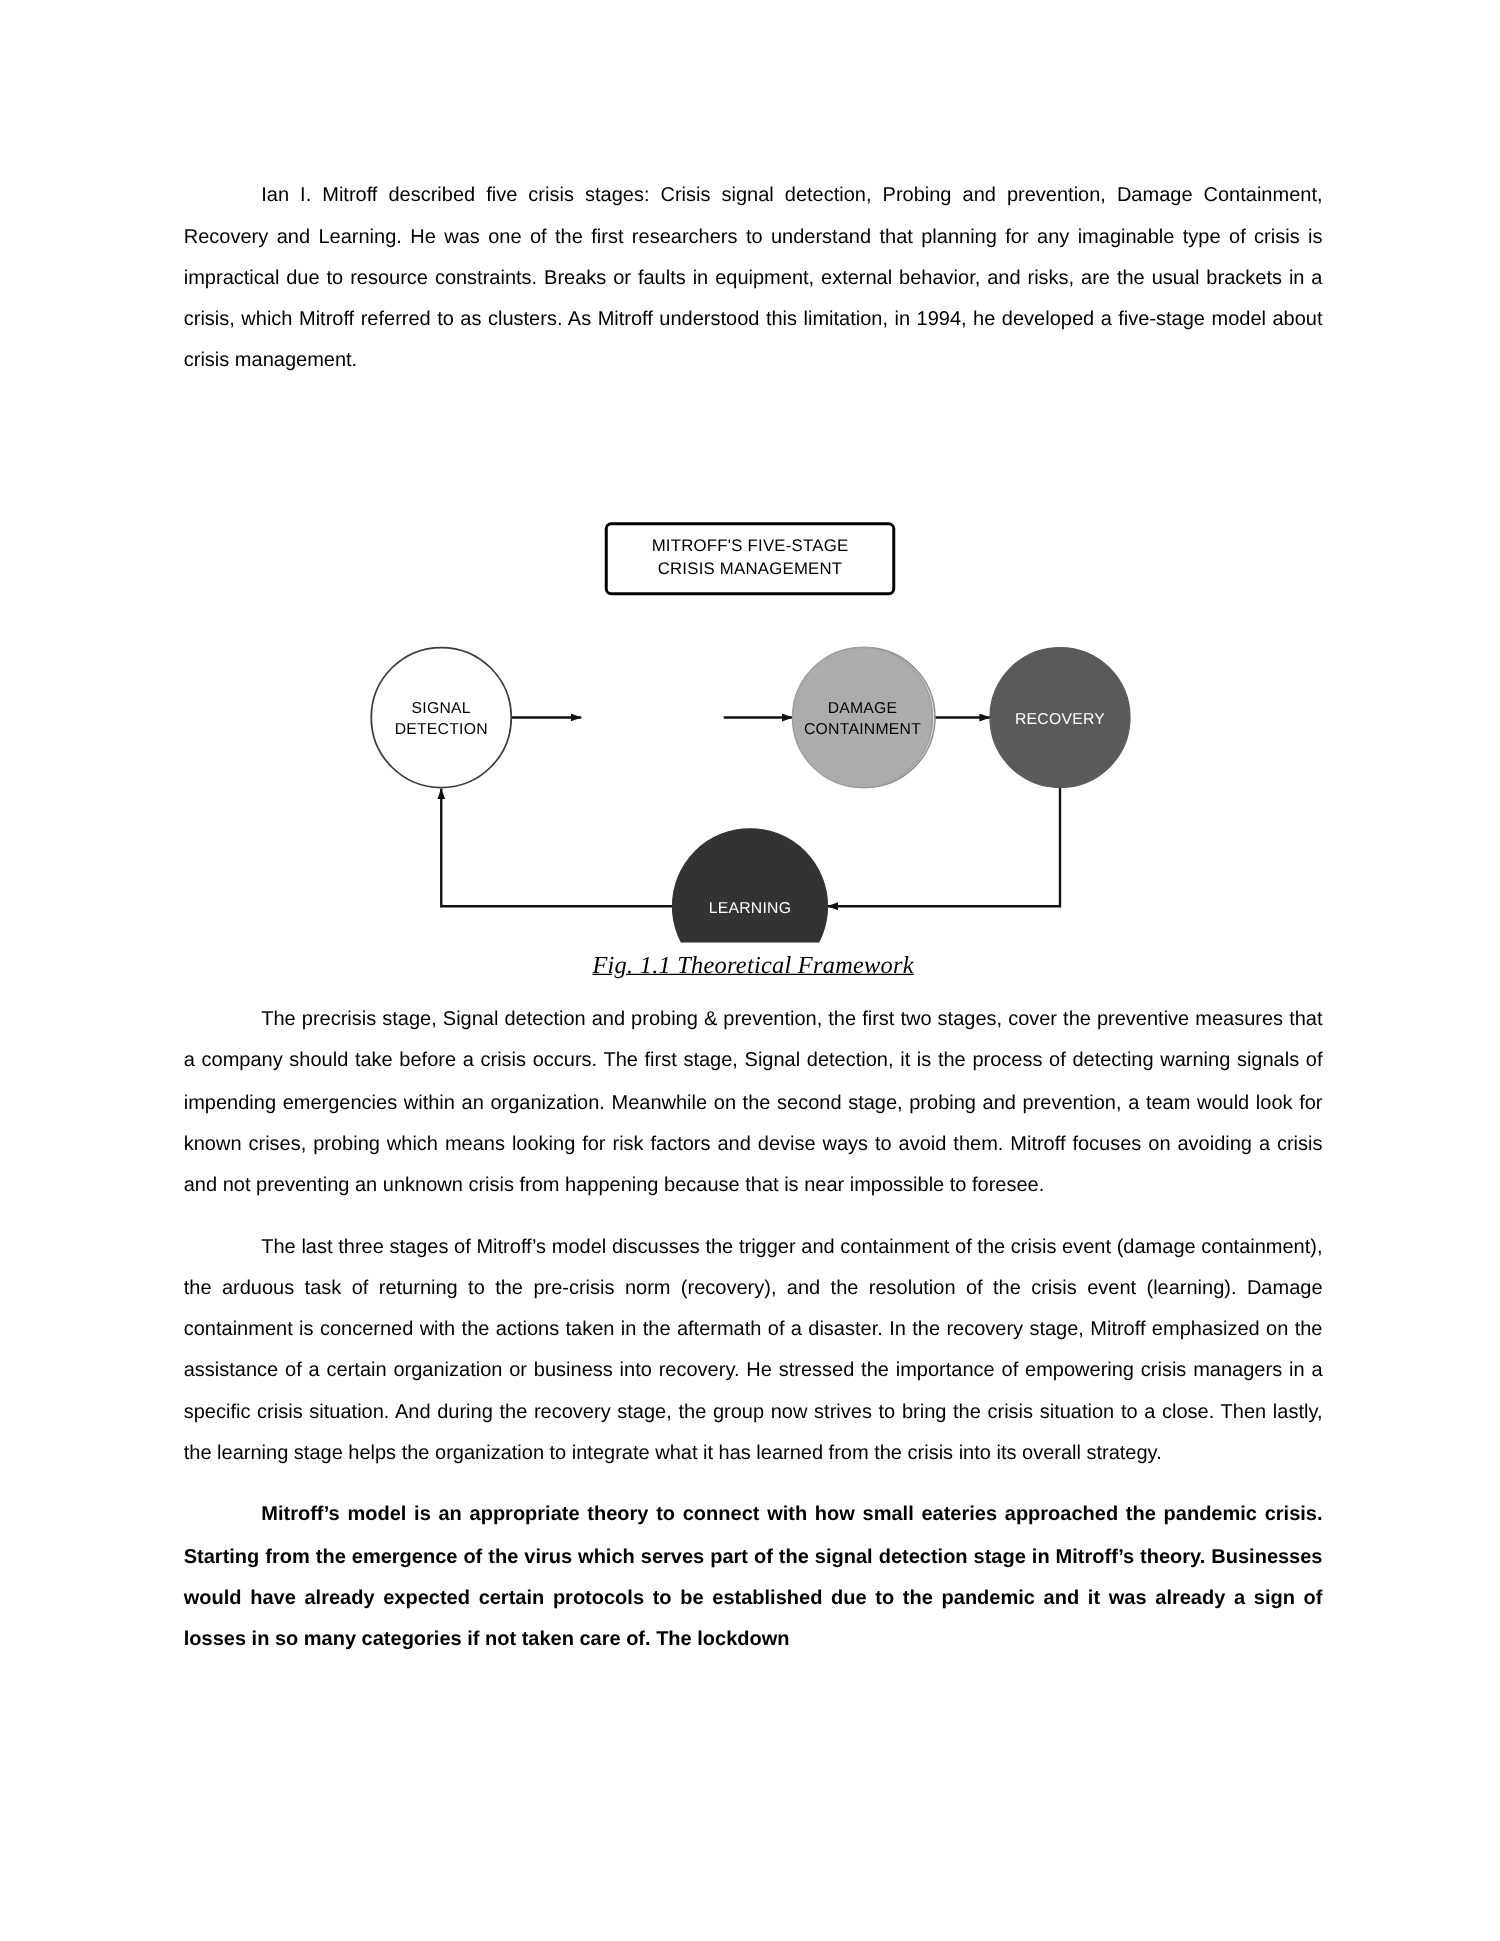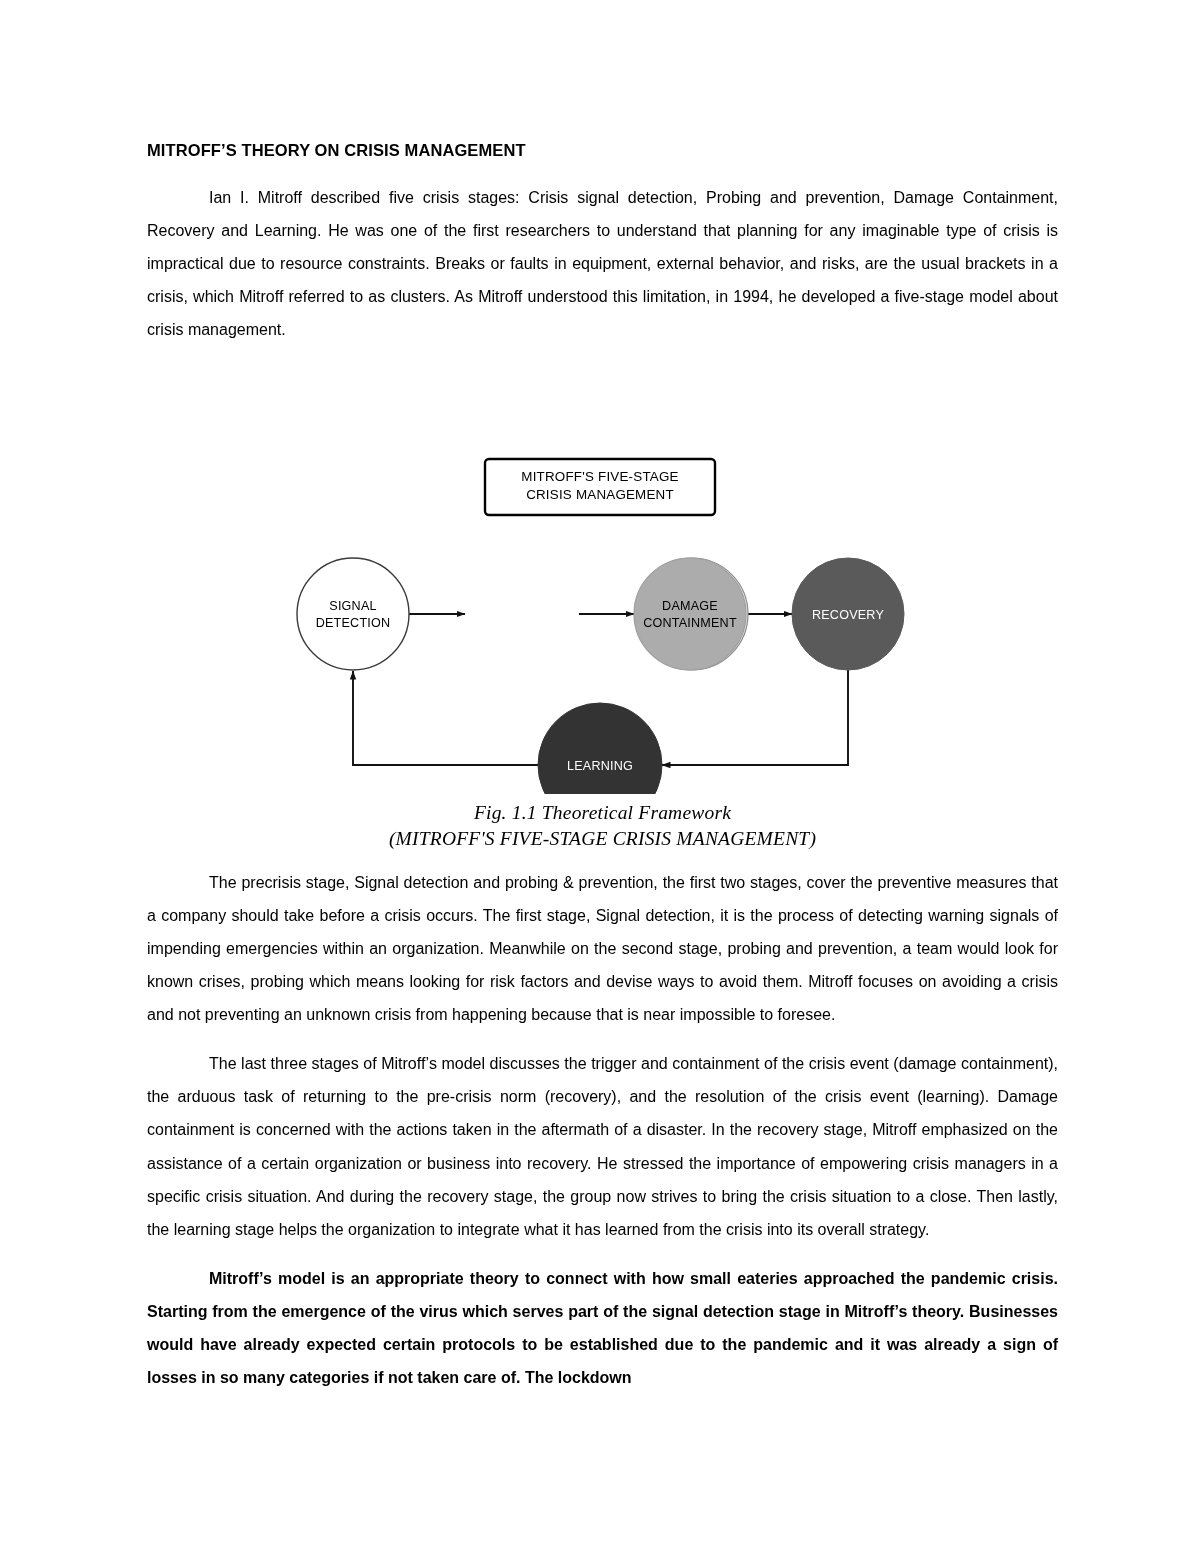--- a/index.html
+++ b/index.html
@@ -69,40 +69,39 @@
 
   .fig-caption {
     font-family: "Liberation Serif", serif;
     font-style: italic;
     font-size: 19.5px;
     line-height: 1.32;
     text-align: center;
     margin: 0 0 14px 0;
     letter-spacing: 0.2px;
   }
-  .fig-caption .cap-line { display: block; }
+  .fig-caption .cap-line { display: block; text-decoration: underline; }
 
   .node-label {
     font-family: "Liberation Sans", sans-serif;
     font-size: 12.6px;
     letter-spacing: 0.2px;
   }
   .box-label {
     font-family: "Liberation Sans", sans-serif;
     font-size: 13.4px;
     letter-spacing: 0.2px;
   }
 </style>
 </head>
 <body>
 
 <div class="page">
   <div class="content">
 
-    <h1 class="doc-heading">MITROFF’S THEORY ON CRISIS MANAGEMENT</h1>
 
     <p class="para">Ian I. Mitroff described five crisis stages: Crisis signal detection, Probing and prevention, Damage Containment, Recovery and Learning. He was one of the first researchers to understand that planning for any imaginable type of crisis is impractical due to resource constraints. Breaks or faults in equipment, external behavior, and risks, are the usual brackets in a crisis, which Mitroff referred to as clusters. As Mitroff understood this limitation, in 1994, he developed a five-stage model about crisis management.</p>
 
     <div class="figure">
       <svg class="figure-svg" width="911" height="430" viewBox="0 0 911 430" xmlns="http://www.w3.org/2000/svg">
 
         <defs>
           <marker id="arrowEnd" markerWidth="9" markerHeight="9" refX="8.5" refY="3.2" orient="auto" markerUnits="userSpaceOnUse">
             <path d="M0,0 L9,3.2 L0,6.4 z" fill="#111111"></path>
           </marker>
@@ -260,21 +259,20 @@
         <g>
           <circle cx="453" cy="401" r="62" fill="#333333" stroke="#333333" stroke-width="1"></circle>
           <text class="node-label" x="453" y="406" text-anchor="middle" fill="#ffffff">LEARNING</text>
         </g>
 
       </svg>
     </div>
 
     <div class="fig-caption">
       <span class="cap-line">Fig. 1.1 Theoretical Framework</span>
-      <span class="cap-line">(MITROFF'S FIVE-STAGE CRISIS MANAGEMENT)</span>
     </div>
 
     <p class="para">The precrisis stage, Signal detection and probing &amp; prevention, the first two stages, cover the preventive measures that a company should take before a crisis occurs. The first stage, Signal detection, it is the process of detecting warning signals of impending emergencies within an organization. Meanwhile on the second stage, probing and prevention, a team would look for known crises, probing which means looking for risk factors and devise ways to avoid them. Mitroff focuses on avoiding a crisis and not preventing an unknown crisis from happening because that is near impossible to foresee.</p>
 
     <p class="para">The last three stages of Mitroff’s model discusses the trigger and containment of the crisis event (damage containment), the arduous task of returning to the pre-crisis norm (recovery), and the resolution of the crisis event (learning). Damage containment is concerned with the actions taken in the aftermath of a disaster. In the recovery stage, Mitroff emphasized on the assistance of a certain organization or business into recovery. He stressed the importance of empowering crisis managers in a specific crisis situation. And during the recovery stage, the group now strives to bring the crisis situation to a close. Then lastly, the learning stage helps the organization to integrate what it has learned from the crisis into its overall strategy.</p>
 
     <p class="para last">Mitroff’s model is an appropriate theory to connect with how small eateries approached the pandemic crisis. Starting from the emergence of the virus which serves part of the signal detection stage in Mitroff’s theory. Businesses would have already expected certain protocols to be established due to the pandemic and it was already a sign of losses in so many categories if not taken care of. The lockdown</p>
 
   </div>
 </div>

